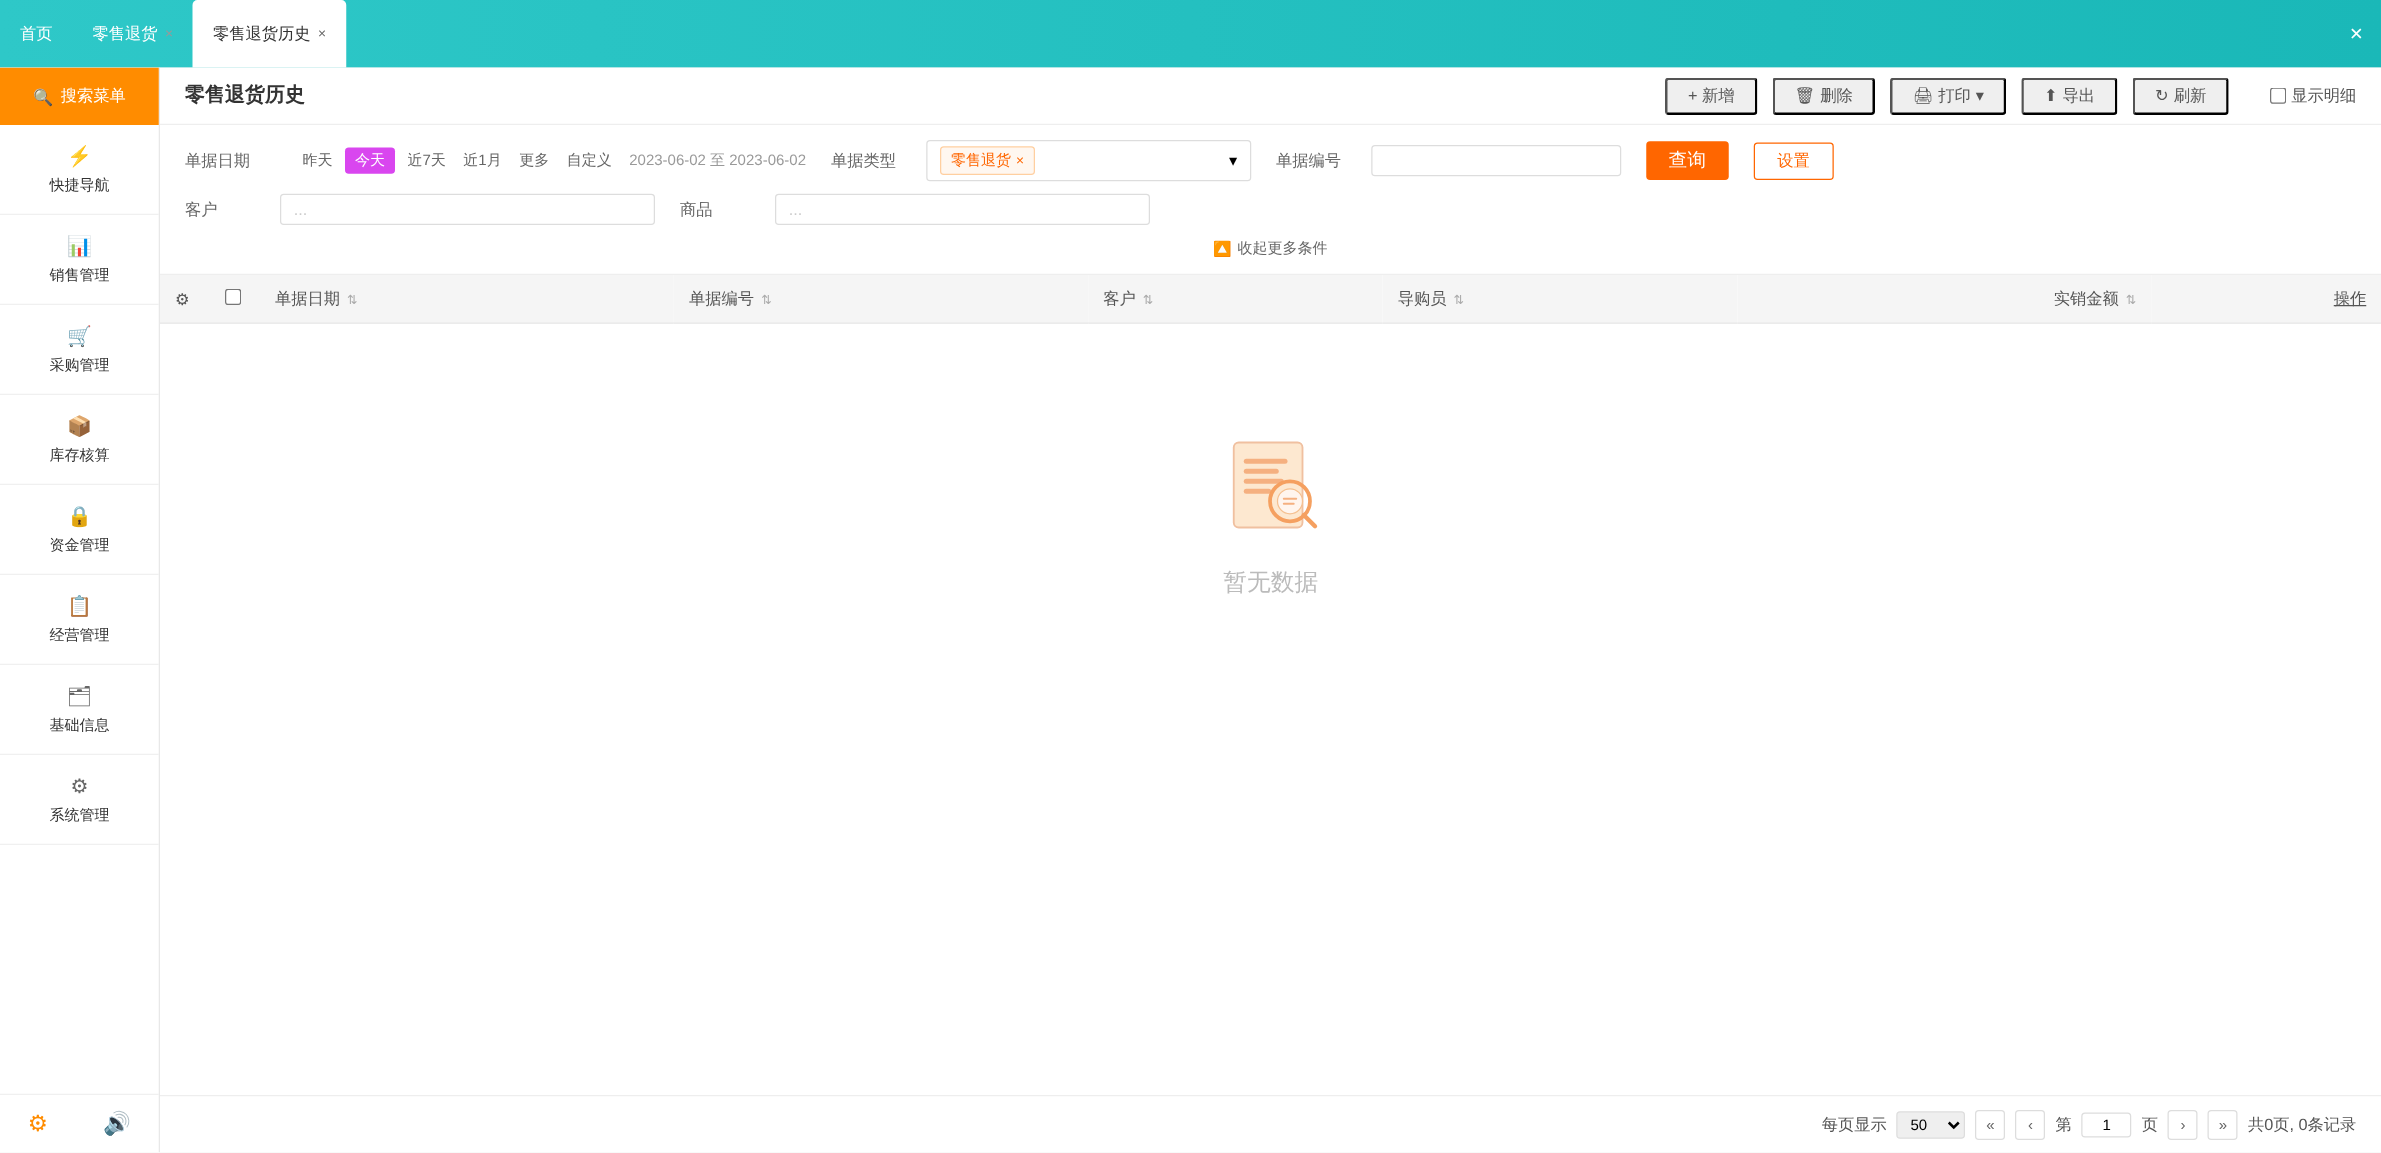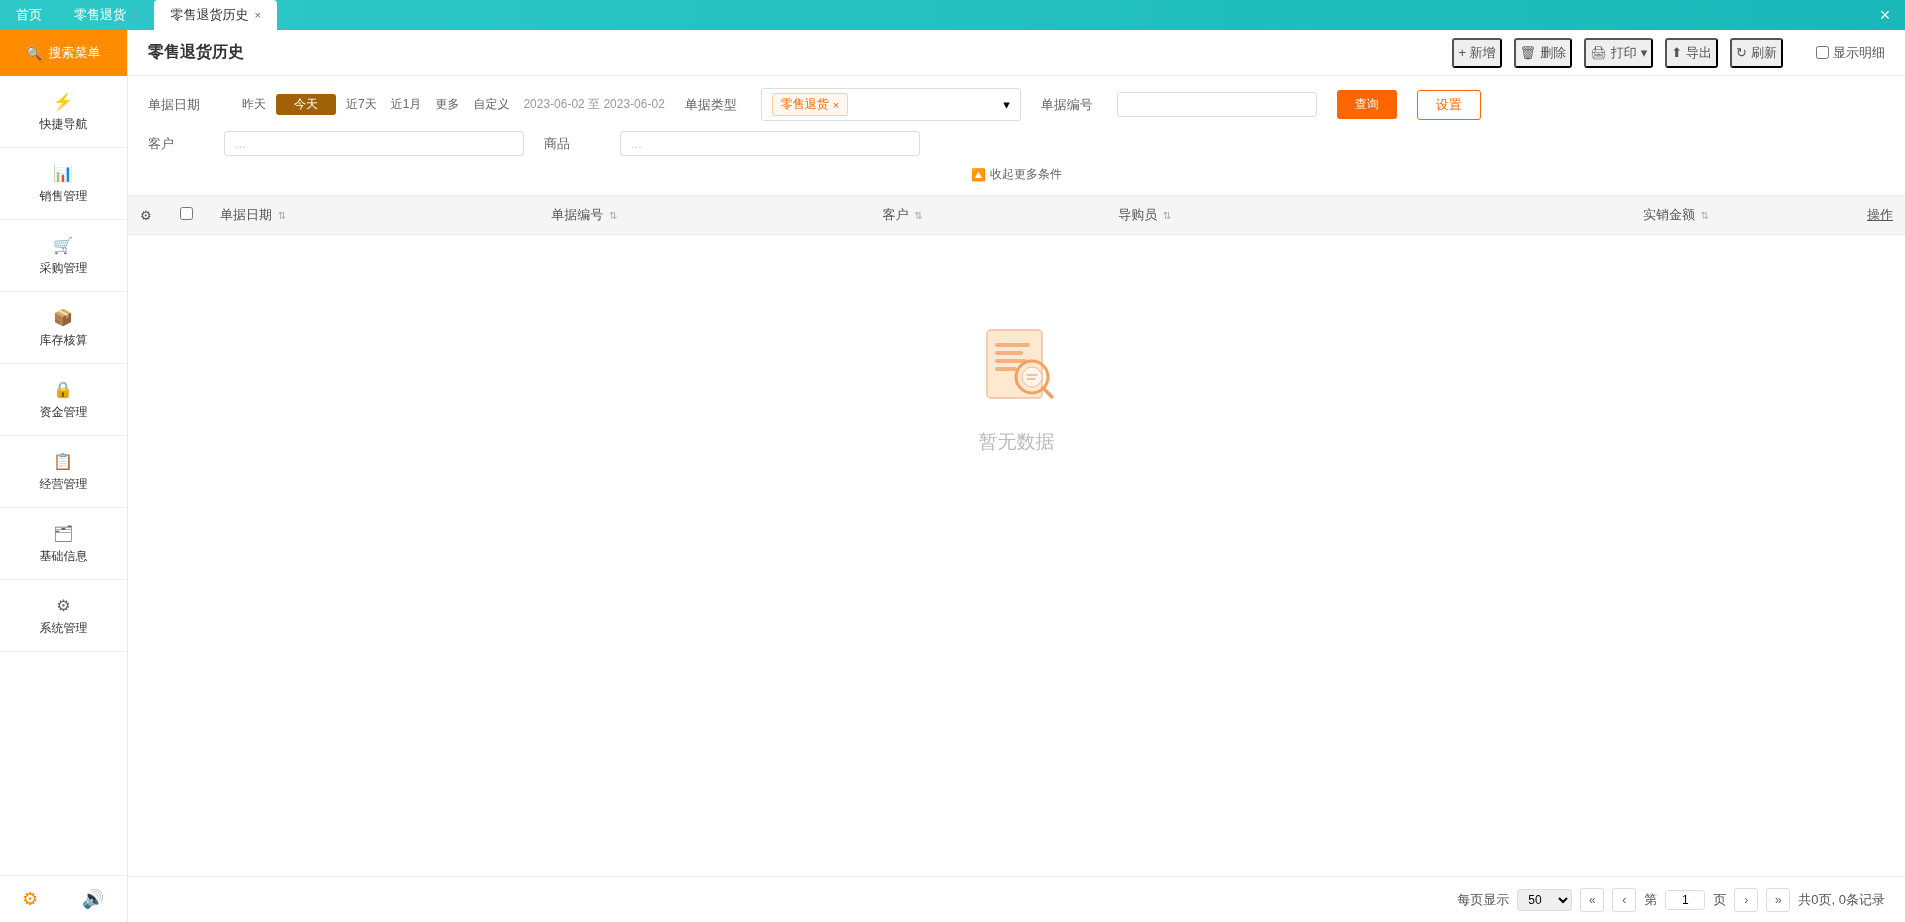--- a/index.html
+++ b/index.html
@@ -1,20 +1,20 @@
 <!DOCTYPE html>
 <html><head>
   <meta charset="utf-8">
   <style>
     * { box-sizing: border-box; margin: 0; padding: 0; font-family: 'Microsoft YaHei', Arial, sans-serif; }
     body { display: flex; flex-direction: column; height: 922px; width: 1905px; overflow: hidden; background: #f5f5f5; }
 
     
     .top-bar {
-      height: 30px;
+      height: 54px;
       background: linear-gradient(90deg, #2ec8c8 0%, #1ab8b8 100%);
       display: flex;
       align-items: center;
       padding: 0 0 0 0;
       flex-shrink: 0;
     }
     .top-bar-tabs {
       display: flex;
       align-items: center;
       flex: 1;
@@ -146,30 +146,30 @@
       align-items: center;
       gap: 12px;
     }
     .btn-action {
       display: flex;
       align-items: center;
       gap: 4px;
       font-size: 13px;
       color: #555;
       cursor: pointer;
-      padding: 4px 4px;
+      padding: 4px 16px;
       border-radius: 3px;
     }
     .btn-primary {
       background: #ff6600;
       color: #fff;
       border: none;
       padding: 6px 18px;
       border-radius: 3px;
-      font-size: 12px;
+      font-size: 15px;
       cursor: pointer;
     }
     .btn-setting {
       background: #fff;
       color: #ff6600;
       border: 1px solid #ff6600;
       padding: 5px 18px;
       border-radius: 3px;
       font-size: 13px;
       cursor: pointer;
@@ -209,24 +209,24 @@
       gap: 6px;
       font-size: 12px;
       margin-left: 14px;
     }
     .date-opt {
       color: #666;
       cursor: pointer;
       padding: 2px 4px;
     }
     .date-opt.active {
-      background: #a16207;
+      background: #d946ef;
       color: #fff;
       border-radius: 3px;
-      padding: 2px 18px;
+      padding: 2px 8px;
     }
     .date-range {
       font-size: 12px;
       color: #999;
       margin-left: 4px;
     }
     .filter-select {
       border: 1px solid #ddd;
       border-radius: 3px;
       padding: 4px 10px;

